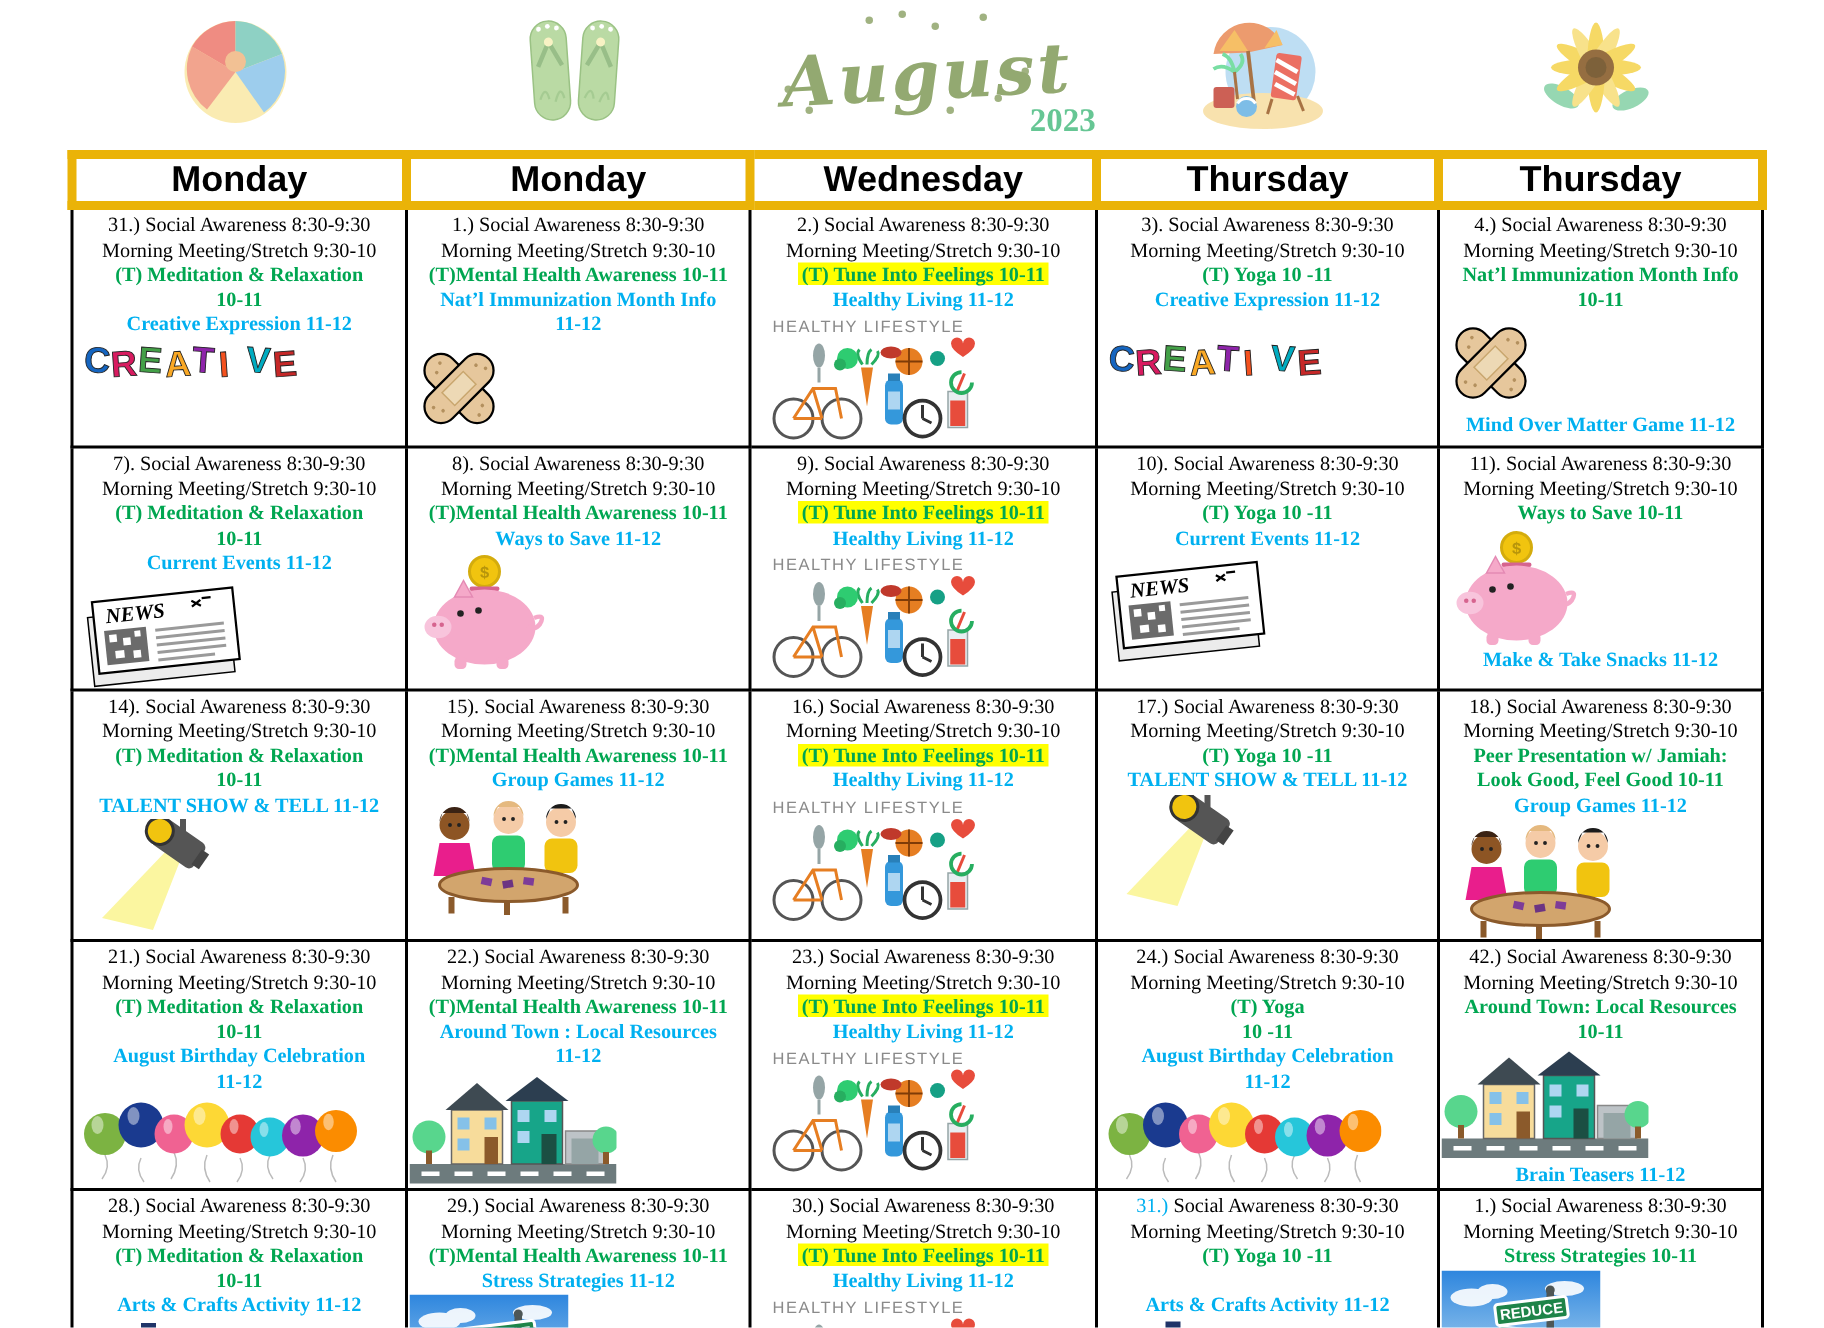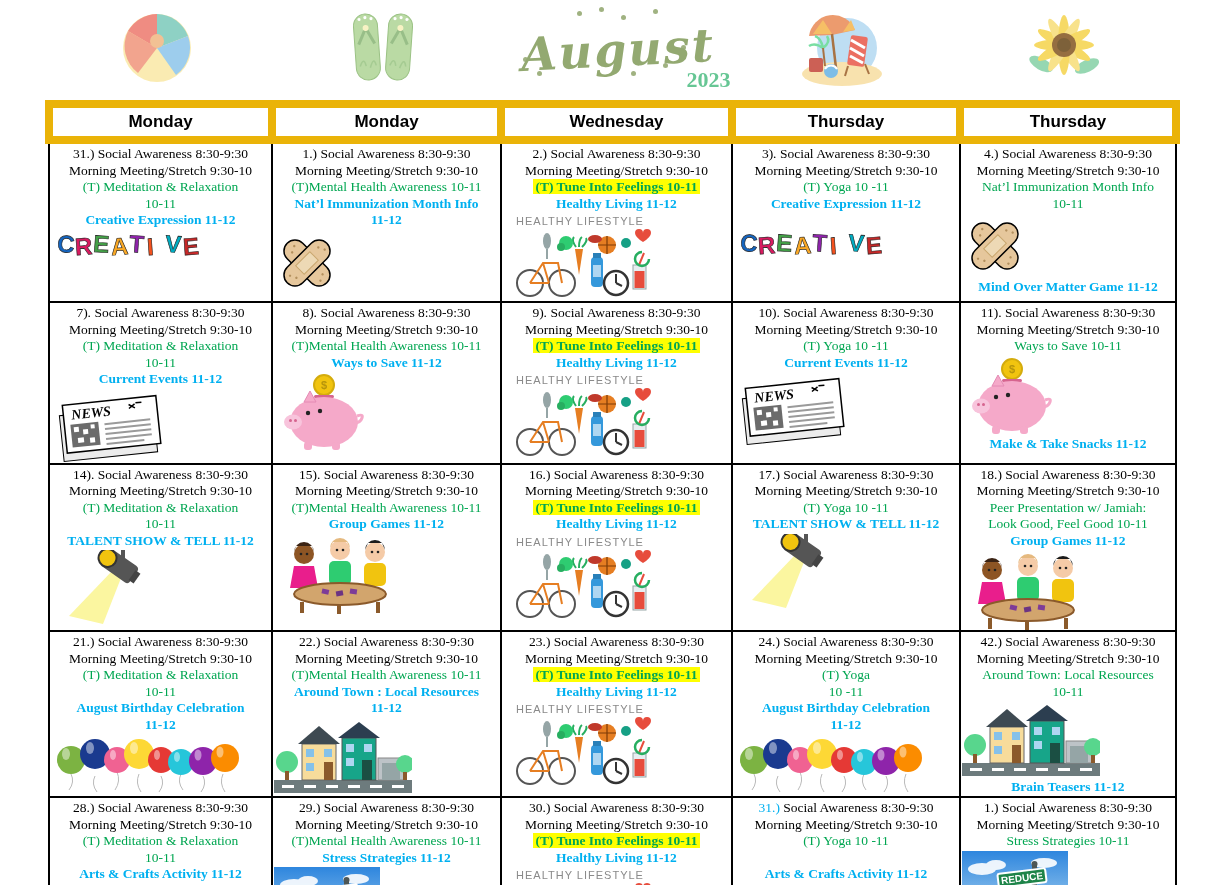--- a/index.html
+++ b/index.html
@@ -10,26 +10,26 @@
   .banner-col .art{opacity:.8;}
   .august-wrap{position:relative;width:200px;height:90px;}
   .august-script{position:absolute;left:8px;top:18px;font-family:"DejaVu Serif",serif;font-style:italic;font-size:46px;font-weight:bold;color:var(--script-green,#93A971);letter-spacing:2px;transform:rotate(-3deg);}
   .august-year{position:absolute;right:-18px;bottom:2px;font-family:Liberation Serif, serif;font-weight:bold;font-size:22px;color:var(--year-green,#66C694);}
   .dot{position:absolute;width:5px;height:5px;border-radius:50%;background:#8FA46B;opacity:.85;}
   .dot:nth-of-type(1){left:64px;top:6px}.dot:nth-of-type(2){left:86px;top:2px}.dot:nth-of-type(3){left:108px;top:10px}
   .dot:nth-of-type(4){left:140px;top:4px}.dot:nth-of-type(5){left:10px;top:52px}.dot:nth-of-type(6){left:24px;top:66px}
   .dot:nth-of-type(7){left:118px;top:66px}.dot:nth-of-type(8){left:150px;top:58px}.dot:nth-of-type(9){left:168px;top:40px}
   
   table.cal{position:absolute;left:45px;top:100px;border-collapse:collapse;table-layout:fixed;width:1127px;}
-  table.cal th{font-family:"Liberation Sans",sans-serif;font-weight:bold;font-size:17px;color:#000;border:8px solid #eab308;height:28px;padding:0;background:#fff;}
+  table.cal th{font-family:"Liberation Sans",sans-serif;font-weight:bold;font-size:24px;color:#000;border:6px solid #eab308;height:28px;padding:0;background:#fff;}
   table.cal td{border:2px solid #000;vertical-align:top;text-align:center;padding:2px 1px 0 1px;overflow:hidden;}
   tr.wk0{height:145px}tr.wk1{height:153px}tr.wk2{height:155px}tr.wk3{height:153px}tr.wk4{height:145px}
   .line{font-size:13.5px;line-height:16.5px;}
   .black{color:#000;}
-  .green{color:var(--green,#00A651);font-weight:normal;}
+  .green{color:var(--green,#00A651);font-weight:bold;}
   .cyan{color:var(--cyan,#00B0F0);font-weight:bold;}
   .green-hl{color:var(--green,#00A651);font-weight:bold;}
   .green-hl .hl{background:var(--hl,#FFFF00);padding:0 2px;}
   .day-num{font-weight:normal;color:#000;}
   .day-num.cyan-day{color:var(--cyan,#00B0F0);}
   .spacer{height:16px;}
   .img-wrap{display:flex;justify-content:flex-start;align-items:flex-start;margin-top:1px;}
 </style>
 </head>
 <body>

